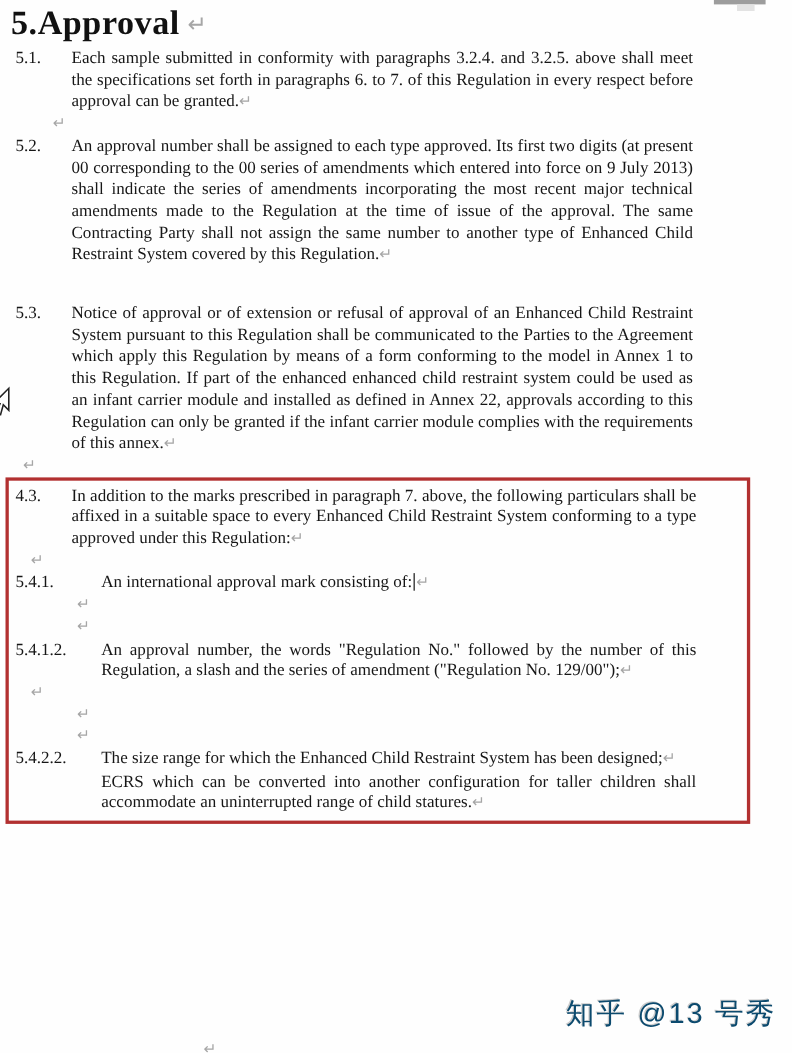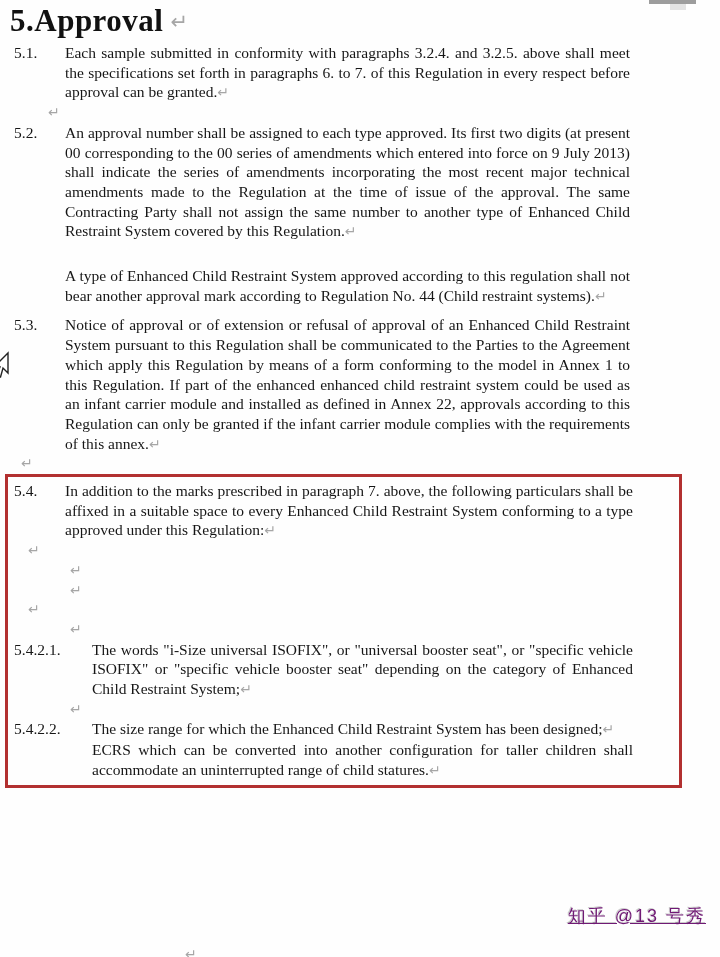--- a/index.html
+++ b/index.html
@@ -29,55 +29,54 @@
   .blank .pilcrow{display:inline-block;}
   sup.fn{font-size:10px;line-height:0;vertical-align:6px;}
   .caret{display:inline-block;width:1.5px;height:16px;background:#000;vertical-align:-3px;margin:0 1px 0 1px;}
   #highlight-box{
     margin-left:5px;margin-right:34px;border:3px solid #b23030;
     padding:4px 0 5px 0;position:relative;background:transparent;
   }
   #watermark{
     position:absolute;right:14px;top:904px;z-index:6;
     font-family:"Liberation Sans","DejaVu Sans",sans-serif;
-    font-size:18px;letter-spacing:2px;color:#701a75;
+    font-size:26px;letter-spacing:2px;color:#0c4a6e;
     text-shadow:1px 1px 0 rgba(255,255,255,.85), -1px -1px 0 rgba(110,110,110,.35);
     white-space:nowrap;
-    text-decoration:underline;
   }
   #after-box-pilcrow{position:absolute;left:185px;top:946px;}
   #cursor-icon{position:absolute;left:-6px;top:350px;z-index:4;}
   #top-bar-fragment{position:absolute;left:649px;top:0;width:47px;height:4px;background:#9d9d9d;}
   #top-bar-fragment2{position:absolute;left:670px;top:4px;width:16px;height:6px;background:#e3e3e3;}
 </style>
 </head>
 <body>
 
 <div id="doc">
   <h1 class="heading"><span>5.Approval</span><span class="pilcrow h-pil">↵</span></h1>
 
   <div id="doc-before">
       <div class="item out lvl1"><span class="num">5.1.</span><span>Each sample submitted in conformity with paragraphs 3.2.4. and 3.2.5. above shall meet the specifications set forth in paragraphs 6. to 7. of this Regulation in every respect before approval can be granted.</span><span class="pilcrow">↵</span></div>
       <div class="blank"><span class="pilcrow" style="margin-left: 48px;">↵</span></div>
       <div class="item out lvl1"><span class="num">5.2.</span><span>An approval number shall be assigned to each type approved. Its first two digits (at present 00 corresponding to the 00 series of amendments which entered into force on 9 July 2013) shall indicate the series of amendments incorporating the most recent major technical amendments made to the Regulation at the time of issue of the approval. The same Contracting Party shall not assign the same number to another type of Enhanced Child Restraint System covered by this Regulation.</span><span class="pilcrow">↵</span></div>
       <div class="blank" style="height: 24px;"></div>
-      <div class="item out lvl1"><span class="num"></span><span>A type of Enhanced Child Restraint System approved according to this regulation shall not bear another approval mark according to Regulation No. 44 (Child restraint systems).</span><span class="pilcrow">↵</span></div>
       <div class="blank" style="height: 9px;"></div>
       <div class="item out lvl1"><span class="num">5.3.</span><span>Notice of approval or of extension or refusal of approval of an Enhanced Child Restraint System pursuant to this Regulation shall be communicated to the Parties to the Agreement which apply this Regulation by means of a form conforming to the model in Annex 1 to this Regulation. If part of the enhanced enhanced child restraint system could be used as an infant carrier module and installed as defined in Annex 22, approvals according to this Regulation can only be granted if the infant carrier module complies with the requirements of this annex.</span><span class="pilcrow">↵</span></div>
       <div class="blank"><span class="pilcrow" style="margin-left: 21px;">↵</span></div>
     </div>
 
   <div id="highlight-box">
-      <div class="item in lvl1"><span class="num">5.4.</span><span>In addition to the marks prescribed in paragraph 7. above, the following particulars shall be affixed in a suitable space to every Enhanced Child Restraint System conforming to a type approved under this Regulation:</span><span class="pilcrow">↵</span></div>
+      <div class="item in lvl1"><span class="num">4.3.</span><span>In addition to the marks prescribed in paragraph 7. above, the following particulars shall be affixed in a suitable space to every Enhanced Child Restraint System conforming to a type approved under this Regulation:</span><span class="pilcrow">↵</span></div>
+      <div class="blank"><span class="pilcrow" style="margin-left: 20px;">↵</span></div>
+      <div class="item in lvl2"><span class="num">5.4.1.</span><span>An international approval mark consisting of:</span><span class="caret"></span><span class="pilcrow">↵</span></div>
+      <div class="blank"><span class="pilcrow" style="margin-left: 62px;">↵</span></div>
+      <div class="blank"><span class="pilcrow" style="margin-left: 62px;">↵</span></div>
+      <div class="item in lvl2"><span class="num">5.4.1.2.</span><span>An approval number, the words "Regulation No." followed by the number of this Regulation, a slash and the series of amendment ("Regulation No. 129/00");</span><span class="pilcrow">↵</span></div>
       <div class="blank"><span class="pilcrow" style="margin-left: 20px;">↵</span></div>
       <div class="blank"><span class="pilcrow" style="margin-left: 62px;">↵</span></div>
-      <div class="blank"><span class="pilcrow" style="margin-left: 62px;">↵</span></div>
-      <div class="blank"><span class="pilcrow" style="margin-left: 20px;">↵</span></div>
-      <div class="blank"><span class="pilcrow" style="margin-left: 62px;">↵</span></div>
-      <div class="item in lvl2"><span class="num">5.4.2.1.</span><span>The words "i-Size universal ISOFIX", or "universal booster seat", or "specific vehicle ISOFIX" or "specific vehicle booster seat" depending on the category of Enhanced Child Restraint System;</span><span class="pilcrow">↵</span></div>
       <div class="blank"><span class="pilcrow" style="margin-left: 62px;">↵</span></div>
       <div class="item in lvl2"><span class="num">5.4.2.2.</span><span>The size range for which the Enhanced Child Restraint System has been designed;</span><span class="pilcrow">↵</span><br><span>ECRS which can be converted into another configuration for taller children shall accommodate an uninterrupted range of child statures.</span><span class="pilcrow">↵</span></div>
     </div>
 </div>
 
 <span id="after-box-pilcrow" class="pilcrow">↵</span>
 
 <div id="watermark">知乎 @13 号秀</div>
 
 <svg id="cursor-icon" width="18" height="30" viewBox="0 0 18 30">

